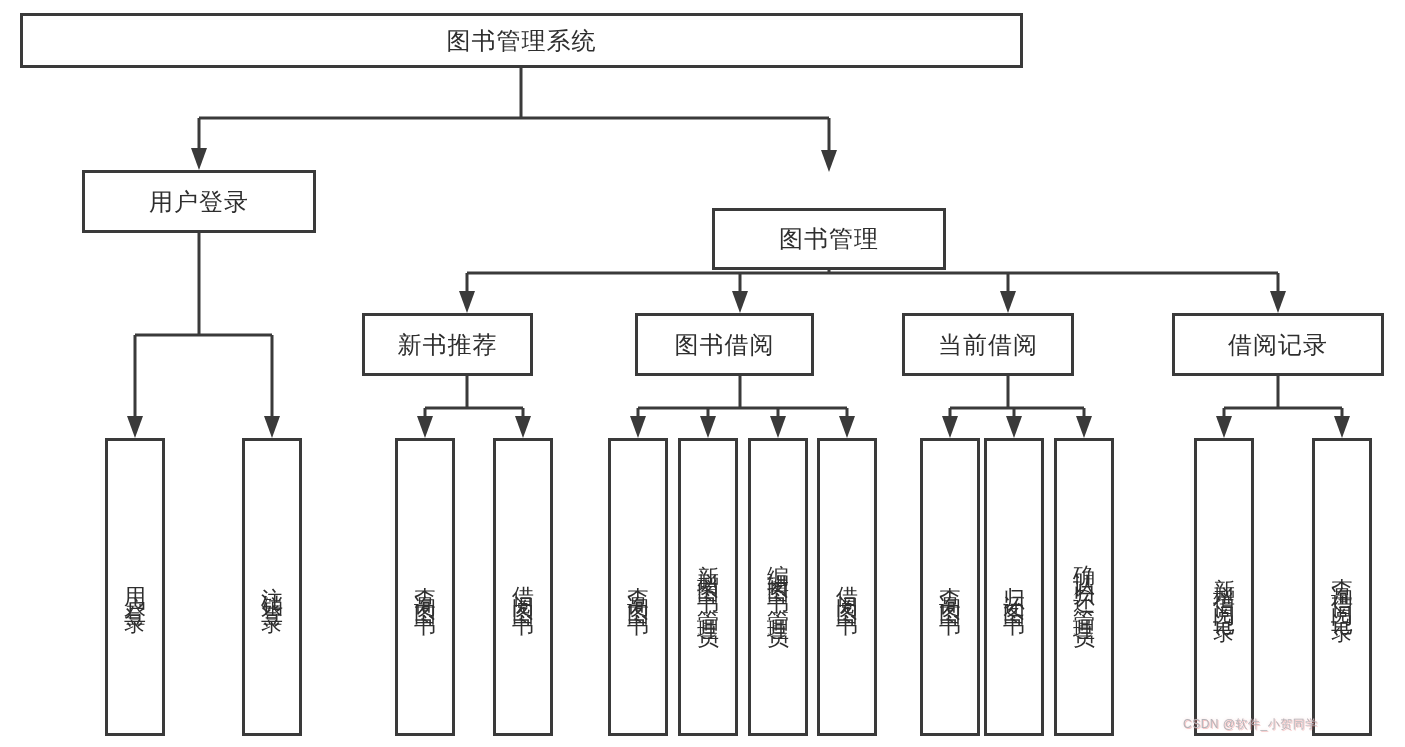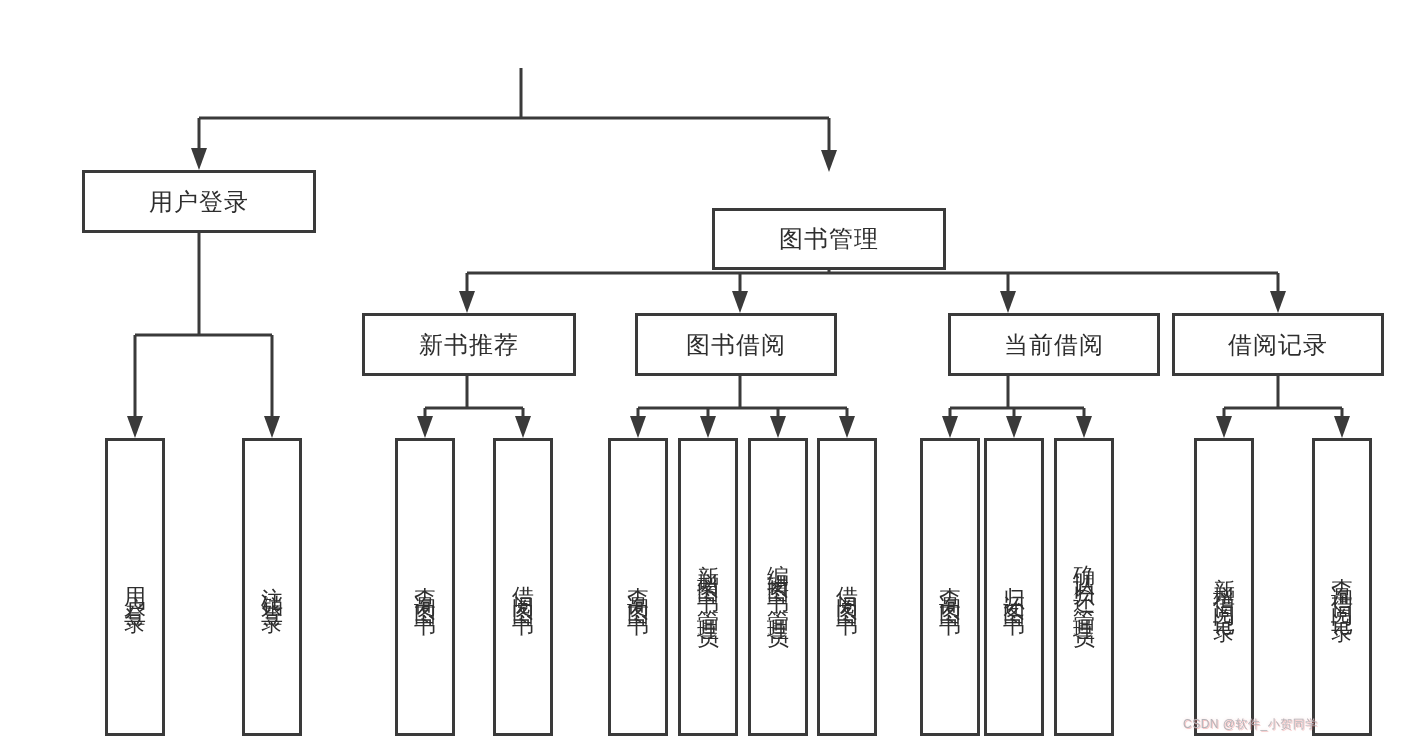--- a/index.html
+++ b/index.html
@@ -37,23 +37,23 @@
     justify-content: center;
     color: #2e2e2e;
     font-size: 24px;
     letter-spacing: 1px;
     white-space: nowrap;
   }
   .node.root  { left: 20px;  top: 13px;  width: 1003px; height: 55px; }
   .node.lv2a  { left: 82px;  top: 170px; width: 234px;  height: 63px; }
   .node.lv2b  { left: 712px; top: 172px; width: 234px;  height: 62px; margin-top: 36px; }
   .node.lv3   { top: 313px;  height: 63px; }
-  .node.nr    { left: 362px;  width: 214px; }
-  .node.bb    { left: 635px;  width: 202px; }
-  .node.cb    { left: 948px;  width: 212px; }
+  .node.nr    { left: 362px;  width: 171px; }
+  .node.bb    { left: 635px;  width: 179px; }
+  .node.cb    { left: 902px;  width: 172px; }
   .node.br    { left: 1172px; width: 212px; }
   .node.leaf  {
     top: 438px;
     width: 60px;
     height: 298px;
     font-size: 22px;
     letter-spacing: 0;
   }
   .leaf .vtext {
     writing-mode: vertical-rl;
@@ -123,20 +123,23 @@
       <polygon points="770,416 786,416 778,438"></polygon>
       <polygon points="839,416 855,416 847,438"></polygon>
       <polygon points="942,416 958,416 950,438"></polygon>
       <polygon points="1006,416 1022,416 1014,438"></polygon>
       <polygon points="1076,416 1092,416 1084,438"></polygon>
       <polygon points="1216,416 1232,416 1224,438"></polygon>
       <polygon points="1334,416 1350,416 1342,438"></polygon>
     </g>
   </svg>
 
+  <div class="node root">
+    <span>图书管理系统</span>
+  </div>
 
   <div class="node lv2a">
     <span>用户登录</span>
   </div>
   <div class="node lv2b">
     <span>图书管理</span>
   </div>
 
   <div class="node lv3 nr">
     <span>新书推荐</span>

